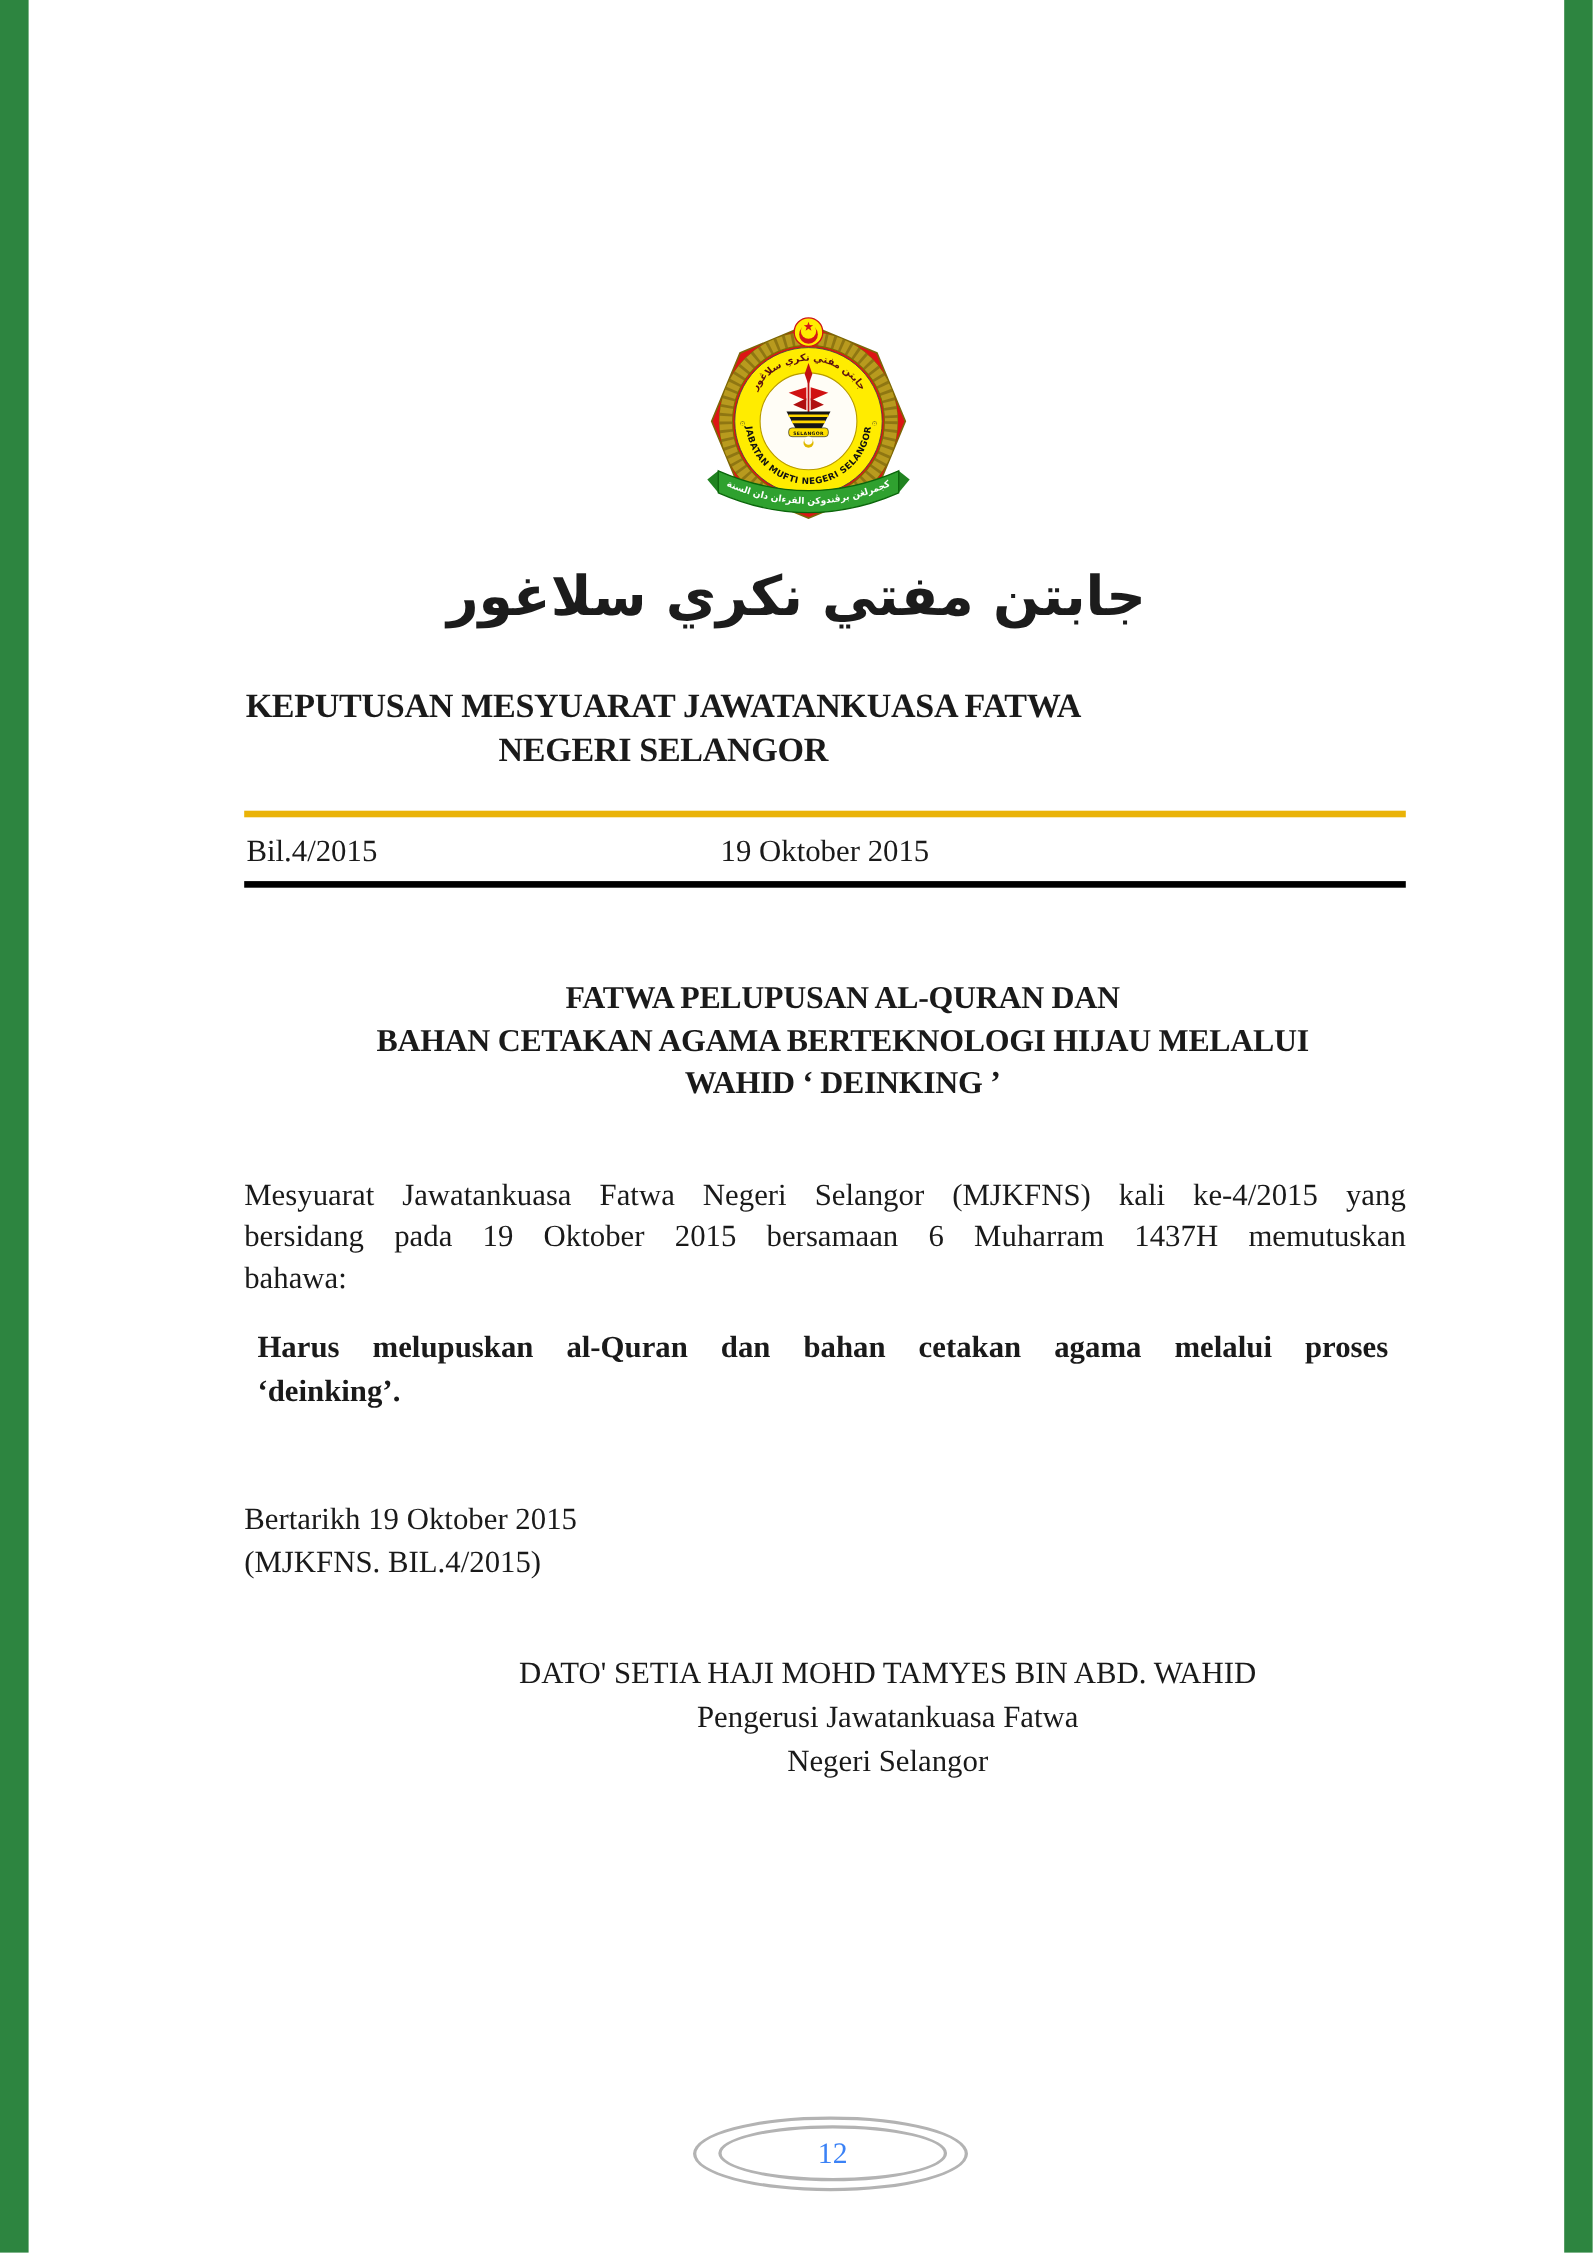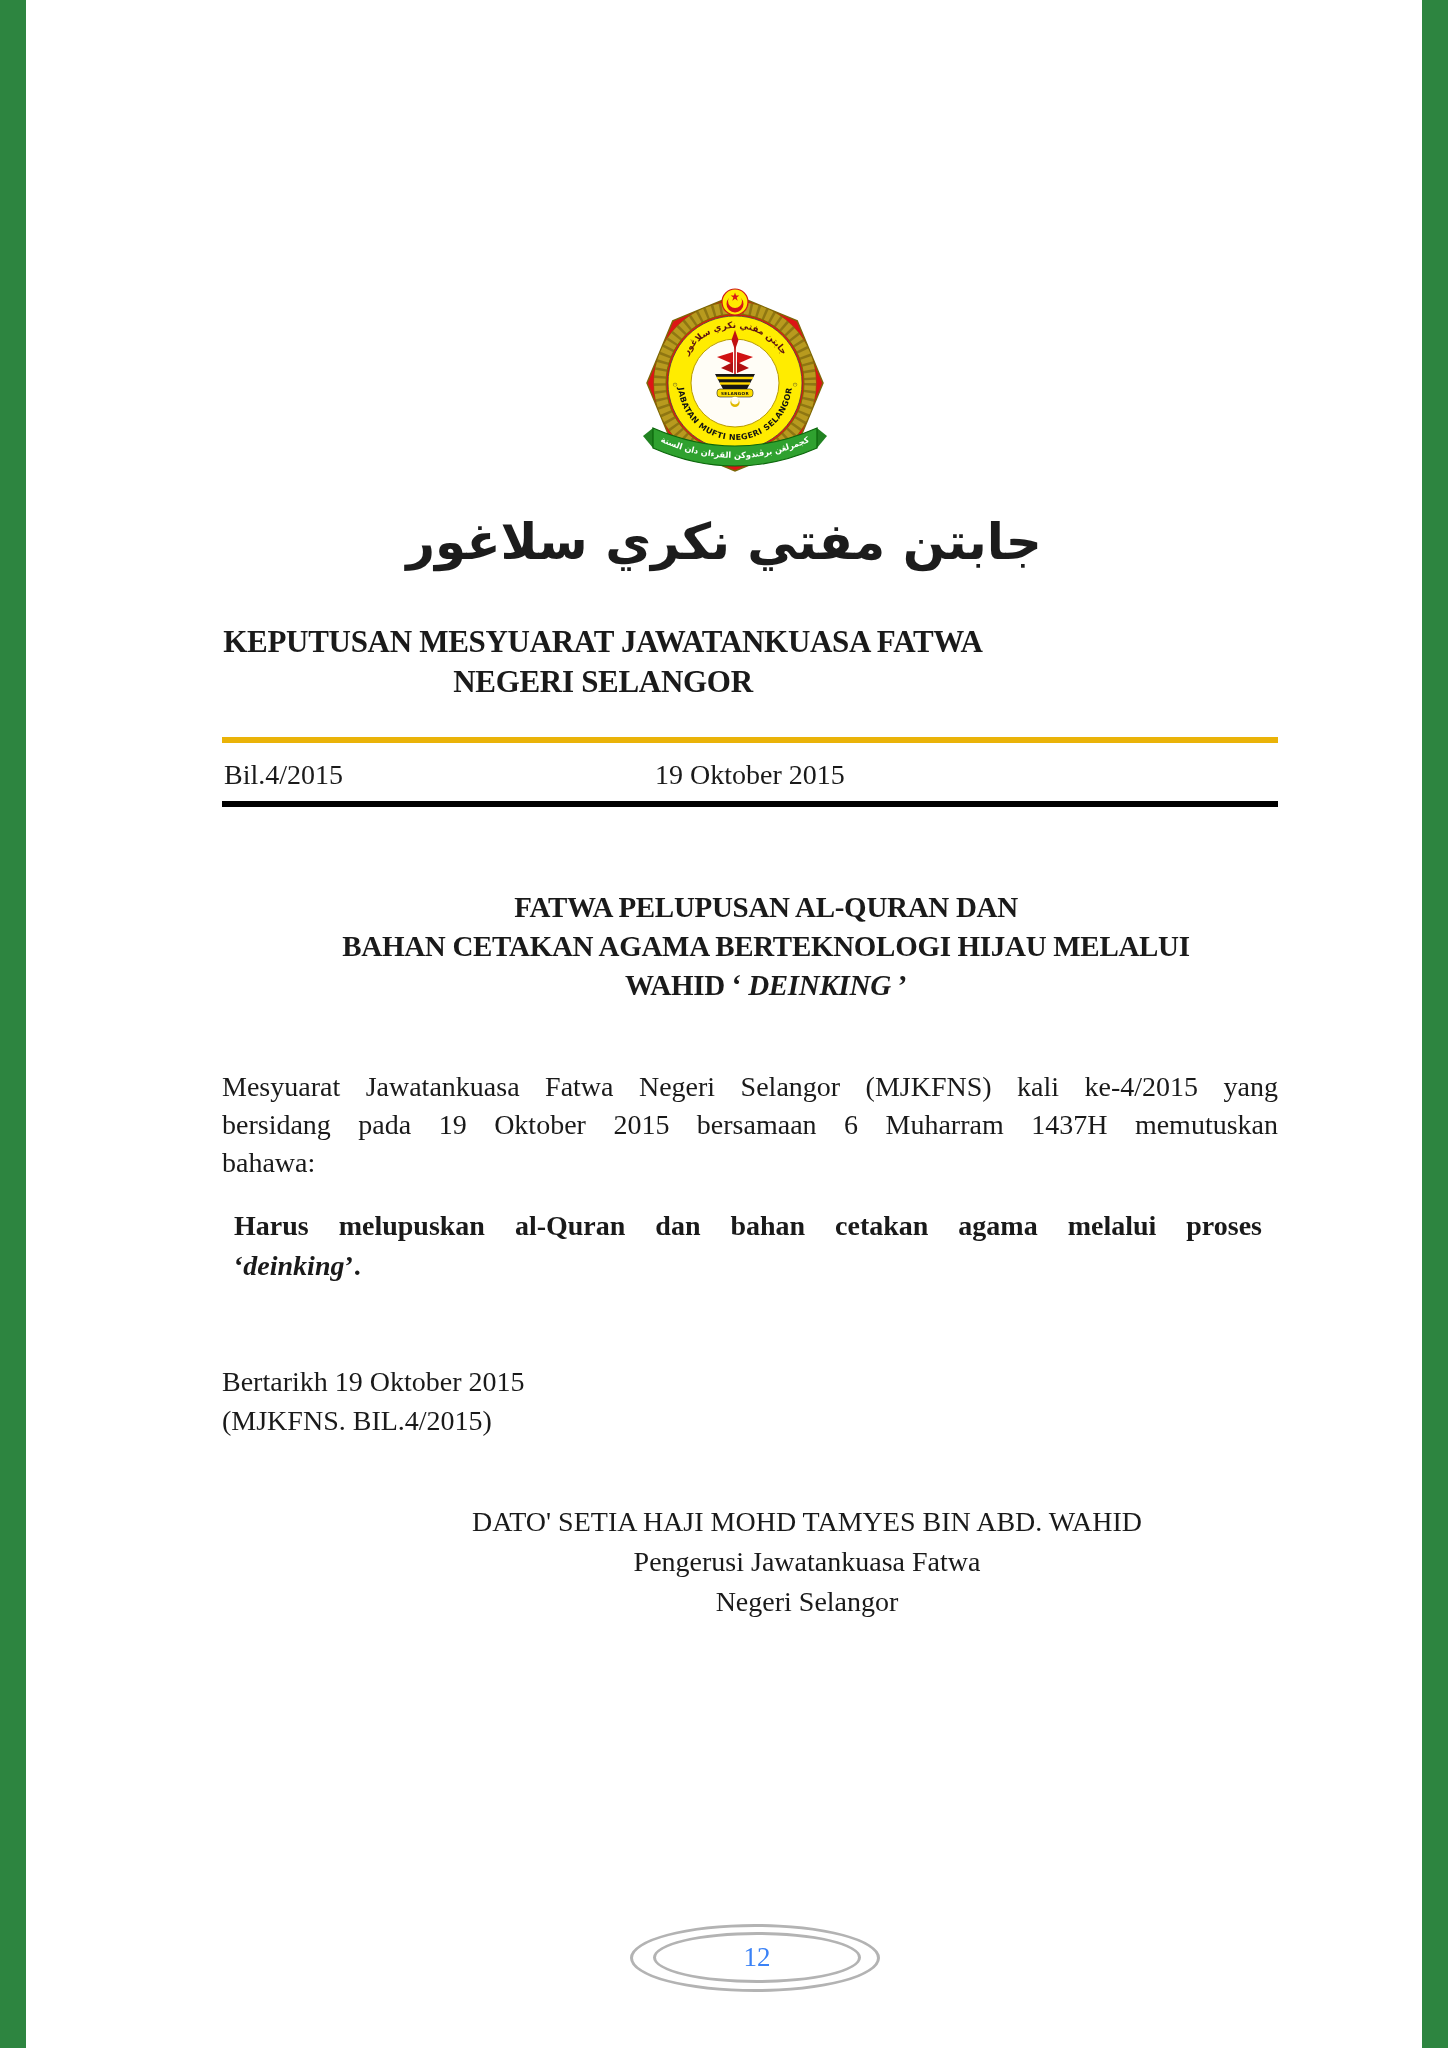--- a/index.html
+++ b/index.html
@@ -30,21 +30,21 @@
     border-top:6px solid #eab308;border-bottom:6px solid #000;
     height:58px;font-size:28px;
   }
   .meta-bar .ref{position:absolute;left:2px;top:16px;}
   .meta-bar .date{position:absolute;left:433px;top:16px;}
 
   .fatwa-heading{
     position:absolute;top:888px;left:0;width:1448px;text-align:center;
     font-weight:bold;font-size:29px;line-height:39px;letter-spacing:-0.3px;padding-left:42px;
   }
-  .it{font-style:italic;}
+  .it{}
 
   .body-par{
     position:absolute;top:1068px;left:222px;width:1056px;
     font-size:28px;line-height:38px;
   }
   .just{text-align:justify;text-align-last:justify;}
 
   .decision{
     position:absolute;top:1206px;left:234px;width:1028px;
     font-size:28px;line-height:40px;font-weight:bold;

